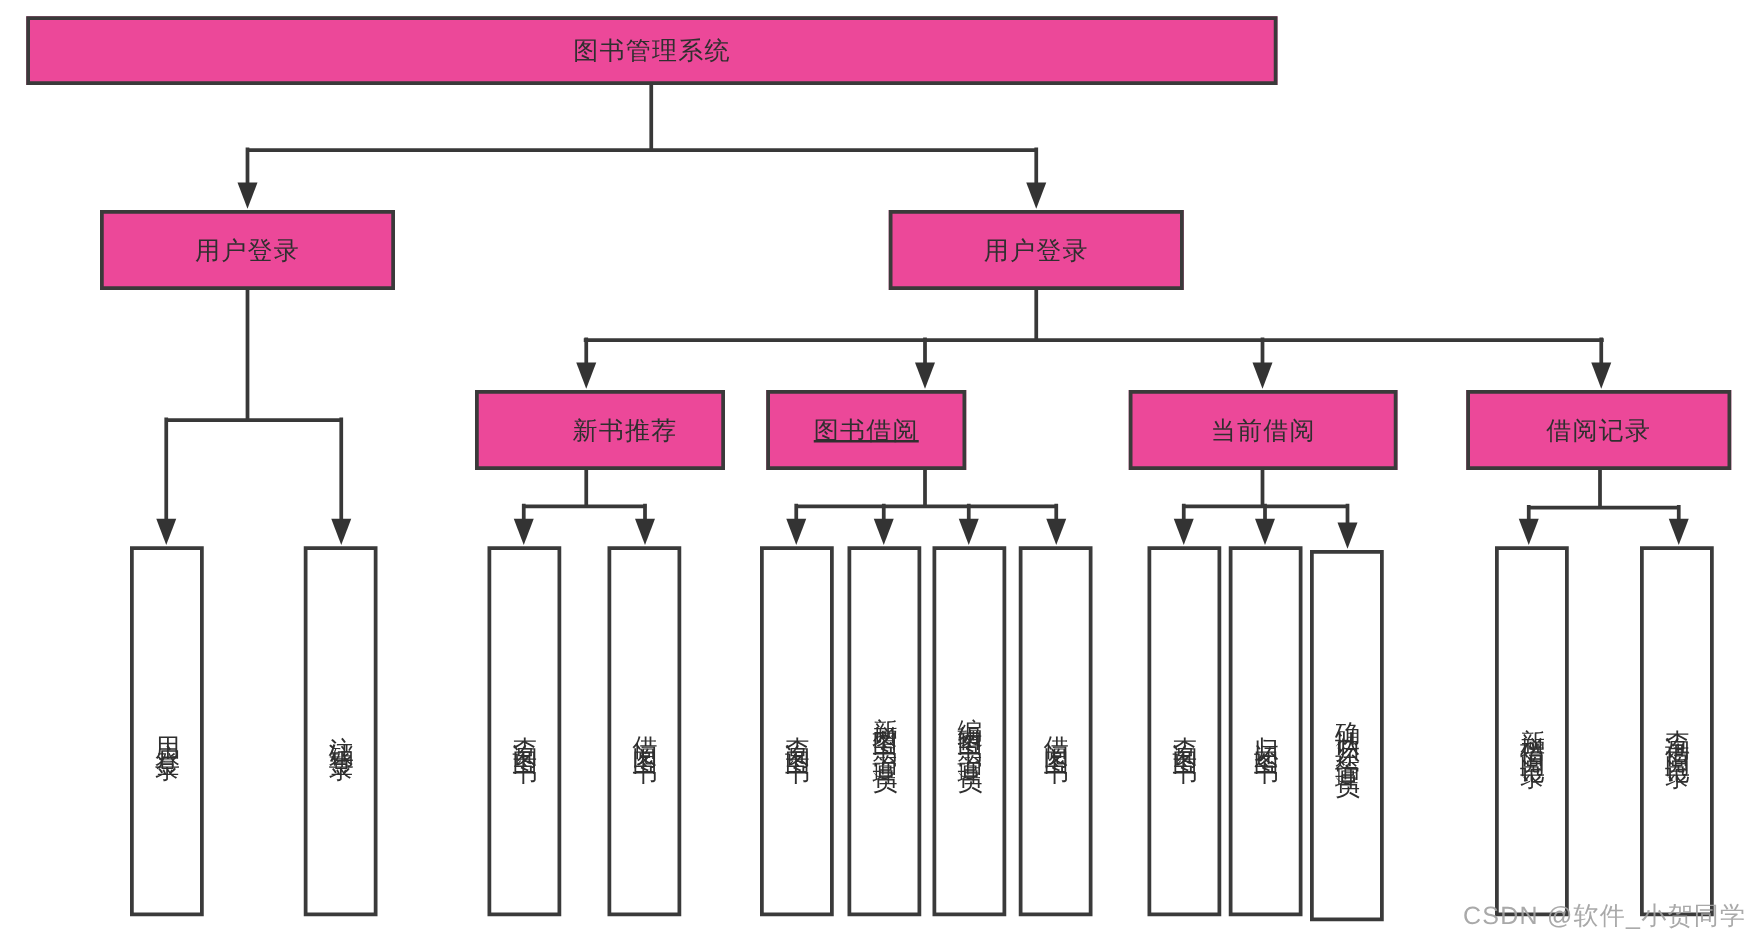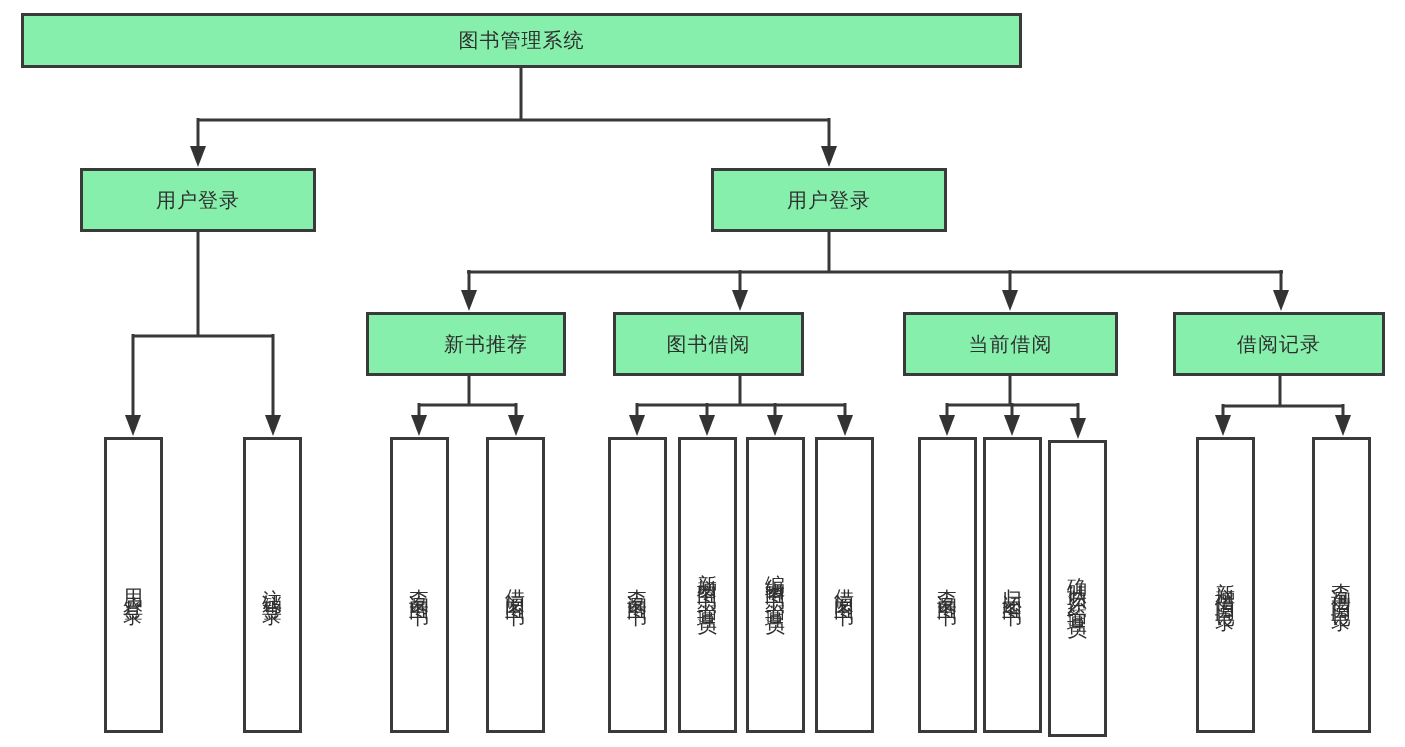--- a/index.html
+++ b/index.html
@@ -12,21 +12,21 @@
     font-family: "Liberation Sans", "DejaVu Sans", sans-serif;
     color: #2f2f2f;
   }
   .wires { position: absolute; left: 0; top: 0; width: 1405px; height: 747px; }
   .wires line { stroke: #383838; stroke-width: 3; }
   .wires polygon { fill: #333333; }
   .hbox {
     position: absolute;
     box-sizing: border-box;
     border: 3px solid #3a3a3a;
-    background: #86efac;
+    background: #ec4899;
     display: flex;
     align-items: center;
     justify-content: center;
     font-size: 20px;
     letter-spacing: 1px;
   }
   .vbox {
     position: absolute;
     box-sizing: border-box;
     width: 59px;
@@ -142,24 +142,24 @@
     <span>图书管理系统</span>
   </div>
 
   <div class="hbox" style="left:80px; top:168px; width:236px; height:64px;">
     <span>用户登录</span>
   </div>
   <div class="hbox" style="left:711px; top:168px; width:236px; height:64px;">
     <span>用户登录</span>
   </div>
 
-  <div class="hbox" style="left:366px; top:312px; width:200px; height:64px;padding-left:40px;">
+  <div class="hbox" style="left:380px; top:312px; width:200px; height:64px;padding-left:40px;">
     <span>新书推荐</span>
   </div>
-  <div class="hbox" style="left:613px; top:312px; width:191px; height:64px;">
+  <div class="hbox" style="left:613px; top:312px; width:160px; height:64px;text-decoration:underline;">
     <span>图书借阅</span>
   </div>
   <div class="hbox" style="left:903px; top:312px; width:215px; height:64px;">
     <span>当前借阅</span>
   </div>
   <div class="hbox" style="left:1173px; top:312px; width:212px; height:64px;justify-content:center;">
     <span>借阅记录</span>
   </div>
 
   <div class="vbox" style="left:104px;">
@@ -199,14 +199,15 @@
     <span class="vtext">确认归还（管理员）</span>
   </div>
 
   <div class="vbox" style="left:1196px;">
     <span class="vtext">新增借阅记录</span>
   </div>
   <div class="vbox" style="left:1312px;">
     <span class="vtext">查询借阅记录</span>
   </div>
 
+  <div class="watermark">CSDN @软件_小贺同学</div>
 
 </div>
 
 </body></html>

